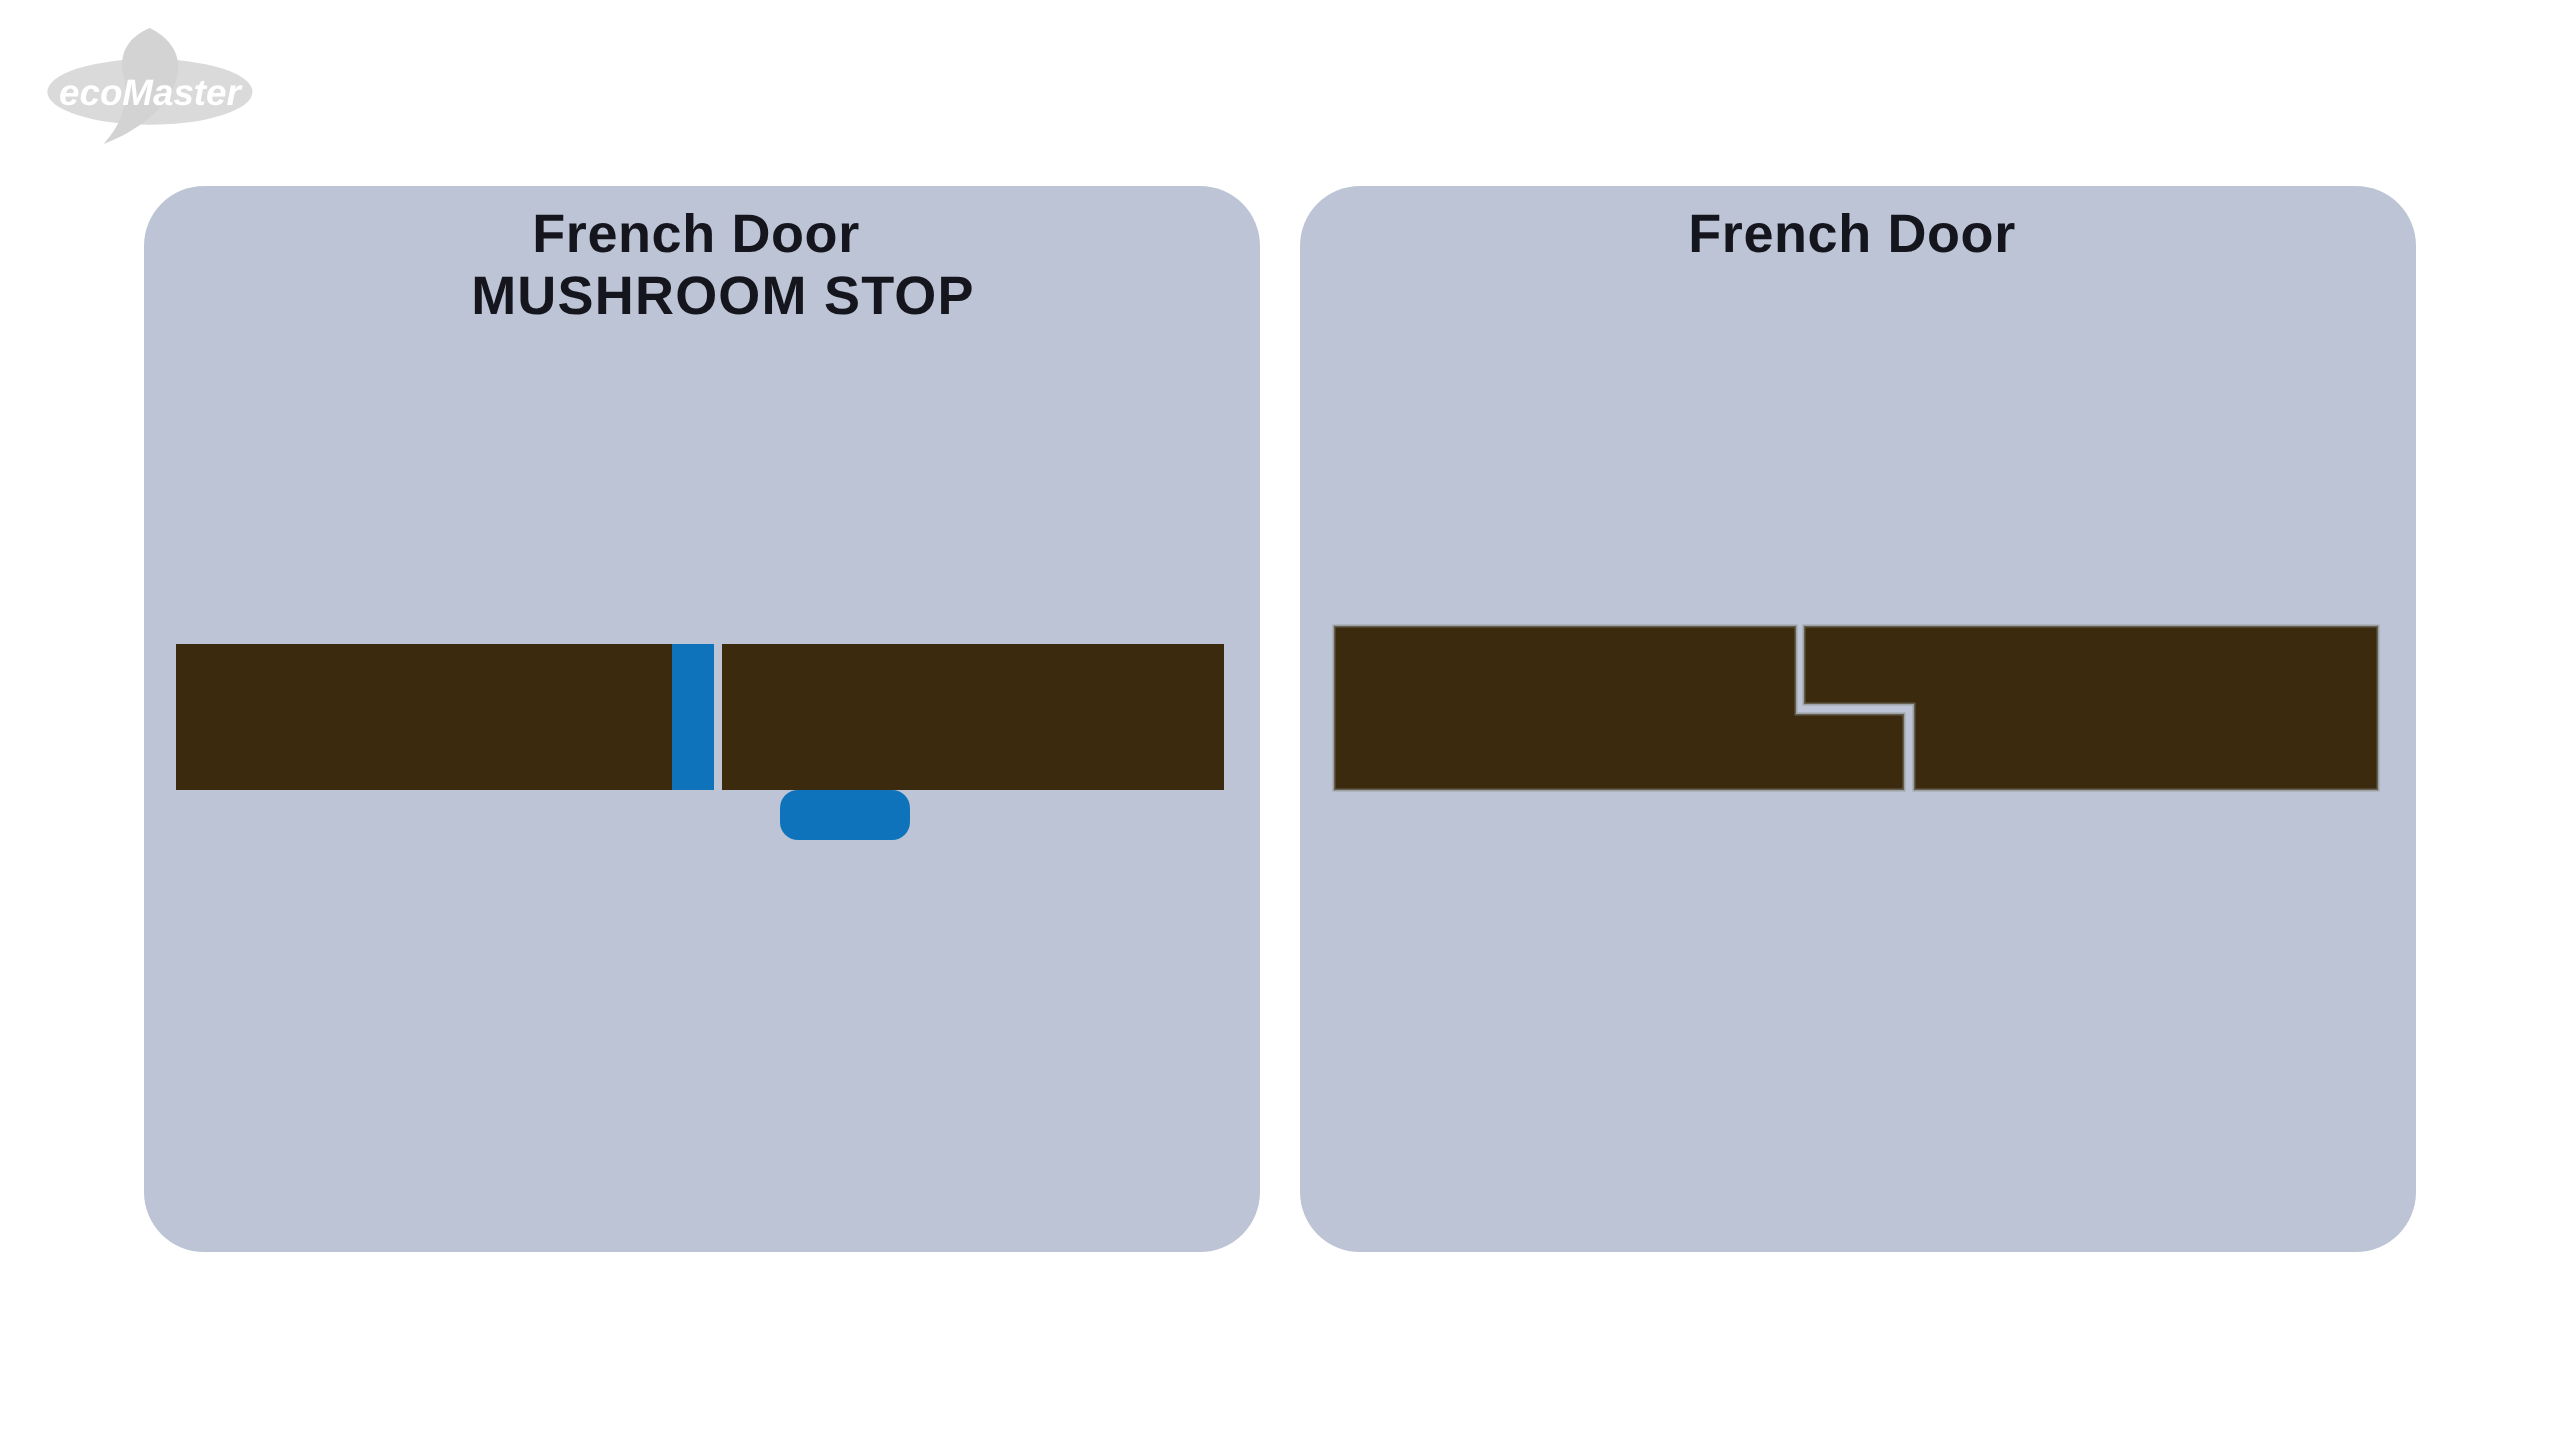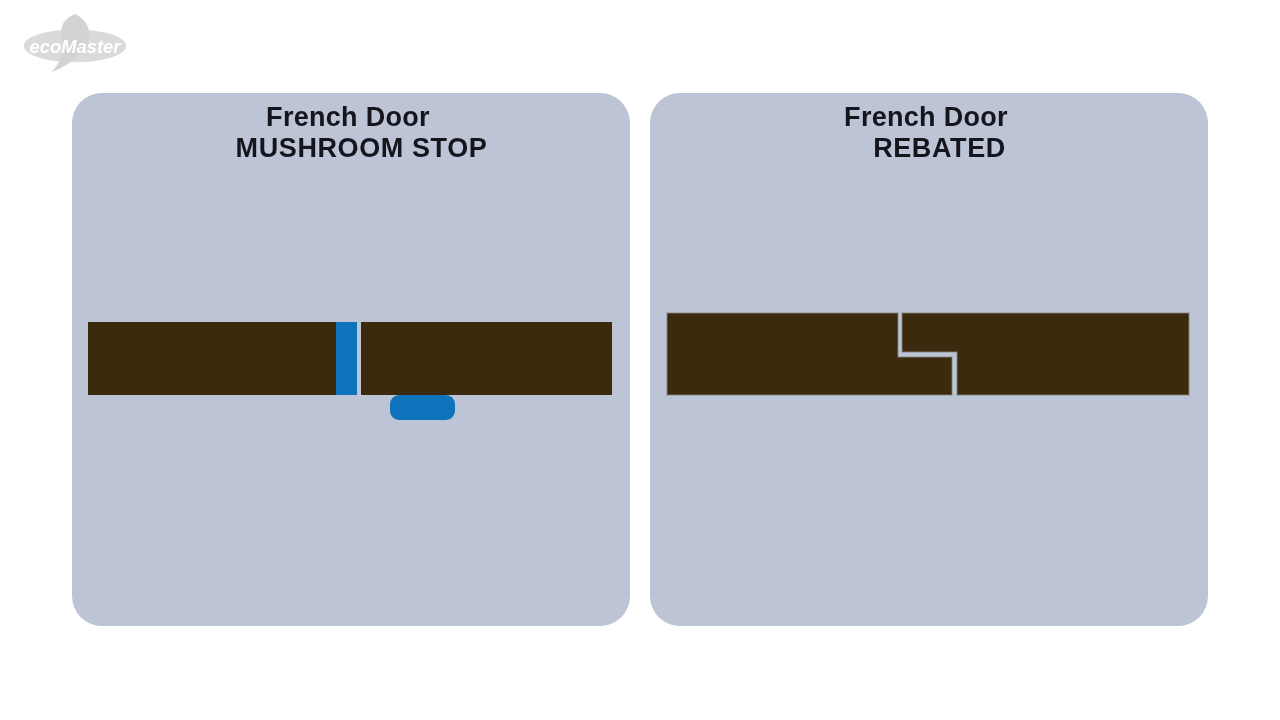--- a/index.html
+++ b/index.html
@@ -100,19 +100,18 @@
     <rect class="door" x="16" y="229" width="248" height="73"></rect>
     <rect class="door" x="289" y="229" width="251" height="73"></rect>
     <rect class="seal" x="264" y="229" width="21" height="73"></rect>
     <rect class="seal" x="318" y="302" width="65" height="25" rx="9" ry="9"></rect>
   </svg>
 </section>
 
 <section class="panel panel-right">
   <h2 class="panel-title">
     <span class="title-line1">French Door</span>
-    <span class="title-line2">REBATED</span>
   </h2>
   <svg class="diagram" viewBox="0 0 558 533">
     <polygon class="door-outlined" points="17,220 248,220 248,264 302,264 302,302 17,302"></polygon>
     <polygon class="door-outlined" points="252,220 539,220 539,302 307,302 307,259 252,259"></polygon>
   </svg>
 </section>
 
 </body></html>

